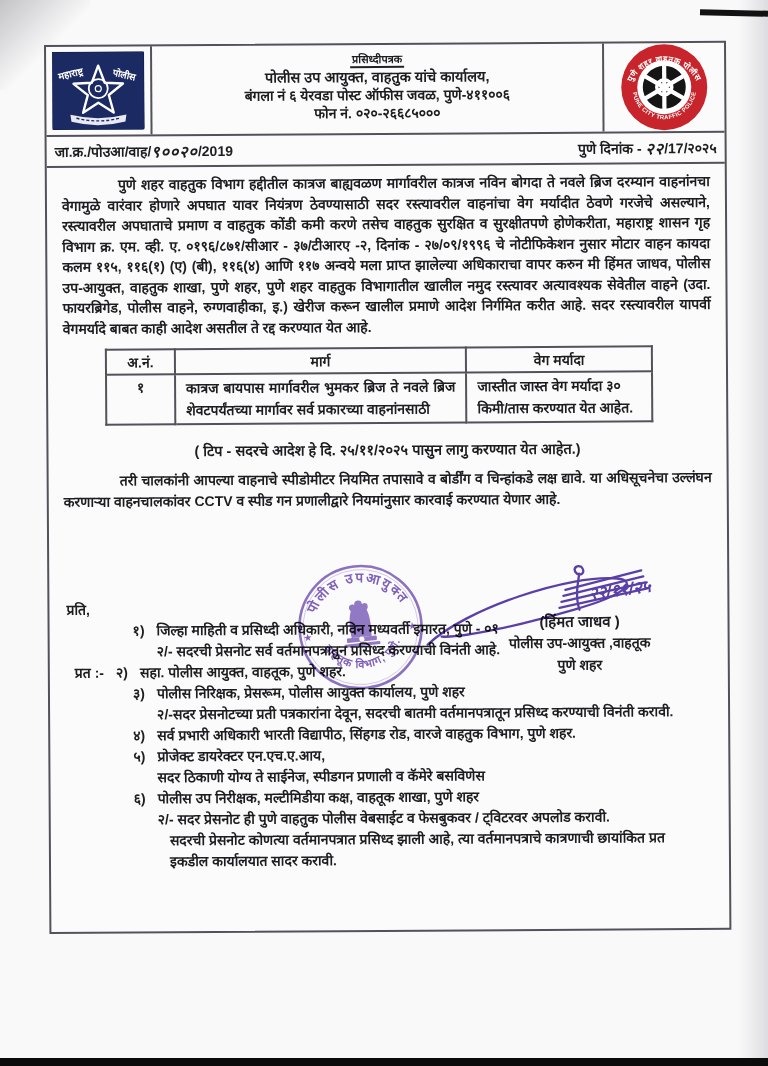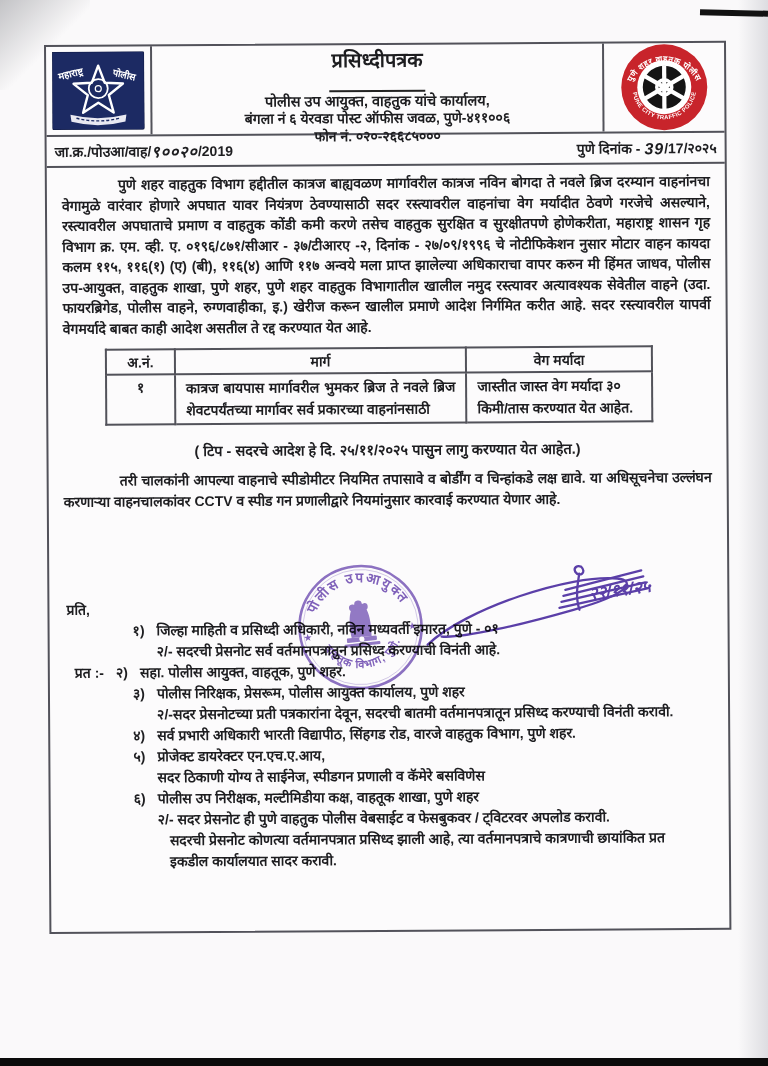--- a/index.html
+++ b/index.html
@@ -21,21 +21,21 @@
     position:absolute;left:44px;top:45px;width:682px;height:889px;
     border:2px solid #52525a;background:rgba(255,255,255,0.35);
     transform:rotate(-0.35deg);transform-origin:top left;z-index:1;
     box-sizing:border-box;
   }
   
   .header-row{display:flex;border-bottom:2px solid #52525a;height:88px;}
   .logo-cell-left{width:106px;border-right:2px solid #52525a;display:flex;align-items:center;justify-content:center;box-sizing:border-box;}
   .header-center{flex:1;text-align:center;padding-top:3px;line-height:1.28;}
   .logo-cell-right{width:122px;border-left:2px solid #52525a;display:flex;align-items:center;justify-content:center;box-sizing:border-box;}
-  .doc-title{font-size:20px;font-weight:700;display:inline-block;border-bottom:2px solid #222;padding:0 2px 16px 2px;}
+  .doc-title{font-size:11px;font-weight:700;display:inline-block;border-bottom:2px solid #222;padding:0 2px 0px 2px;}
   .office-line{font-size:14.5px;font-weight:700;}
   .office-line.small{font-size:14px;}
   
   .ref-row{display:flex;justify-content:space-between;border-bottom:2px solid #52525a;
     padding:3px 8px 4px 8px;font-size:14px;font-weight:700;align-items:baseline;}
   .hand{font-style:italic;font-weight:600;font-size:16px;letter-spacing:1px;position:relative;top:1px;text-align:right;}
   
   .body{padding:7px 15px 0 15px;font-size:14px;font-weight:600;}
   .p1,.p2{ text-align:justify;line-height:20.5px;margin:0;}
   .p1{text-indent:56px;}
@@ -121,21 +121,21 @@
         </text>
       </svg>
     </div>
   </div>
 
   <div class="ref-row">
     <div>
       <span>जा.क्र./पोउआ/वाह/</span><span class="hand">९००२०</span><span>/2019</span>
     </div>
     <div>
-      <span>पुणे दिनांक - </span><span class="hand">39</span><span>/17/२०२५</span>
+      <span>पुणे दिनांक - </span><span class="hand">२२</span><span>/17/२०२५</span>
     </div>
   </div>
 
   <div class="body">
     <p class="p1">पुणे शहर वाहतुक विभाग हद्दीतील कात्रज बाह्यवळण मार्गावरील कात्रज नविन बोगदा ते नवले ब्रिज दरम्यान वाहनांनचा वेगामुळे वारंवार होणारे अपघात यावर नियंत्रण ठेवण्यासाठी सदर रस्त्यावरील वाहनांचा वेग मर्यादीत ठेवणे गरजेचे असल्याने, रस्त्यावरील अपघाताचे प्रमाण व वाहतुक कोंडी कमी करणे तसेच वाहतुक सुरक्षित व सुरक्षीतपणे होणेकरीता, महाराष्ट्र शासन गृह विभाग क्र. एम. व्ही. ए. ०१९६/८७१/सीआर - ३७/टीआरए -२, दिनांक - २७/०९/१९९६ चे नोटीफिकेशन नुसार मोटार वाहन कायदा कलम ११५, ११६(१) (ए) (बी), ११६(४) आणि ११७ अन्वये मला प्राप्त झालेल्या अधिकाराचा वापर करुन मी हिंमत जाधव, पोलीस उप-आयुक्त, वाहतुक शाखा, पुणे शहर, पुणे शहर वाहतुक विभागातील खालील नमुद रस्त्यावर अत्यावश्यक सेवेतील वाहने (उदा. फायरब्रिगेड, पोलीस वाहने, रुग्णवाहीका, इ.) खेरीज करून खालील प्रमाणे आदेश निर्गमित करीत आहे. सदर रस्त्यावरील यापर्वी वेगमर्यादे बाबत काही आदेश असतील ते रद्द करण्यात येत आहे.</p>
 
     <table class="speed">
       <tbody>
           <tr>
         <th>अ.नं.</th>
@@ -222,14 +222,19 @@
       <path d="M6,80 C44,44 150,10 196,15 C214,17 210,30 152,46 C102,60 42,74 20,72"></path>
       <path d="M144,26 L220,7"></path>
       <path d="M142,32 L222,13"></path>
       <path d="M140,38 L224,19"></path>
       <path d="M138,44 L226,25"></path>
       <path d="M160,3 C166,9 158,14 154,8 C152,4 156,1 160,3 M158,10 C156,22 154,34 158,46"></path>
     </g>
     <text x="168" y="36" font-size="17" font-style="italic" font-weight="bold" fill="#5b3fa8" transform="rotate(-7 168 36)">२२/११/२५</text>
   </svg>
 
+  <div class="sig-text">
+    <div class="sig-name">(हिंमत जाधव )</div>
+    <div class="sig-line">पोलीस उप-आयुक्त ,वाहतूक</div>
+    <div class="sig-line">पुणे शहर</div>
+  </div>
 
 </div>
 
 </body></html>

